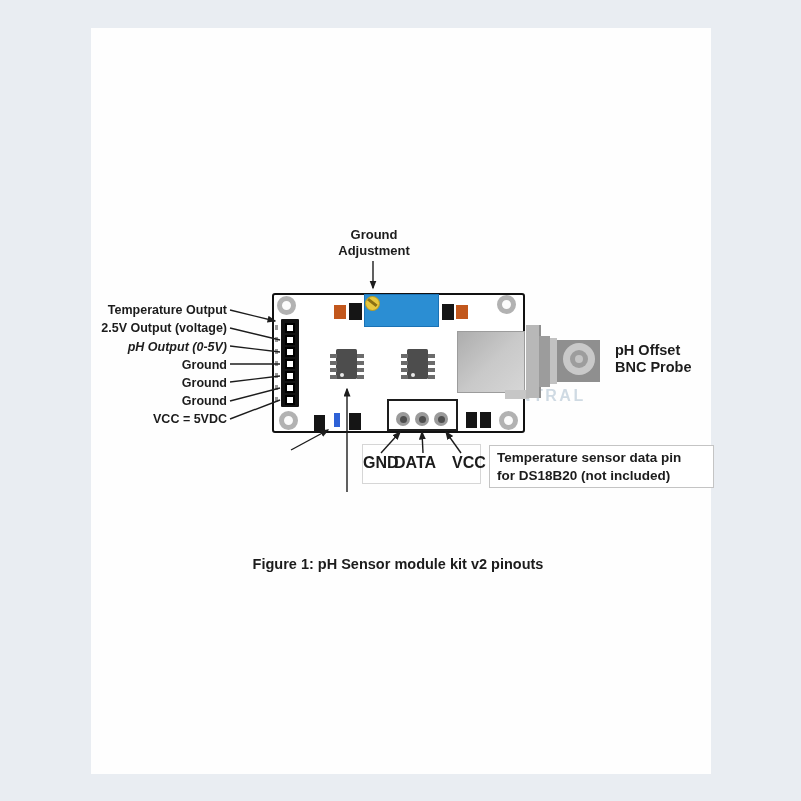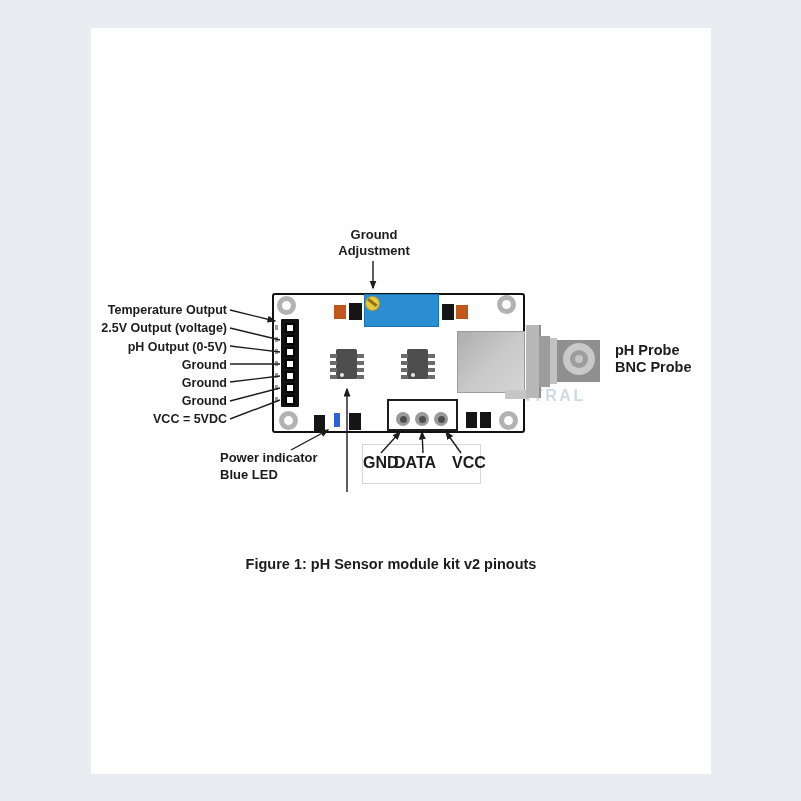--- a/index.html
+++ b/index.html
@@ -47,21 +47,21 @@
                 font-weight:bold;line-height:15.5px;}
   .pin-label{position:absolute;left:87px;width:140px;text-align:right;font-weight:bold;
              font-size:12.5px;line-height:14px;white-space:nowrap;}
   #bnc-label{left:615px;top:342px;font-size:14.5px;font-weight:bold;line-height:16.5px;}
   #power-label{left:220px;top:449px;font-size:13px;font-weight:bold;line-height:17px;}
   #lm285-label{left:310px;top:495px;font-size:13px;font-weight:bold;line-height:17.5px;}
   .bpin-label{position:absolute;top:454px;font-size:16px;font-weight:bold;}
   #gnd-box{left:362px;top:444px;width:117px;height:38px;background:#fff;border:1.5px solid #d6d6d6;}
   #note-box{left:489px;top:445px;width:216px;height:38px;background:#fff;border:1.5px solid #c4c4c4;
             font-size:13.5px;font-weight:bold;line-height:18px;padding-left:7px;padding-top:3px;}
-  #caption{left:91px;top:556px;width:600px;text-align:center;font-size:14.5px;font-weight:bold;}
+  #caption{left:98px;top:556px;width:600px;text-align:center;font-size:14.5px;font-weight:bold;}
   #ann-svg{left:0;top:0;pointer-events:none;}
 </style>
 </head>
 <body>
 
 <div id="stage">
   <div class="abs" id="content-area"></div>
 
   <div class="abs" id="watermark">MECHATRONIKA CENTRAL</div>
 
@@ -142,42 +142,42 @@
   <div class="th-pin-in" style="left:418.5px;"></div>
   <div class="th-pin-in" style="left:437.5px;"></div>
 
   <div class="abs" id="offset-label">
     <div>Ground</div>
     <div>Adjustment</div>
   </div>
 
   <div class="pin-label" style="top:303px;">Temperature Output</div>
   <div class="pin-label" style="top:321px;">2.5V Output (voltage)</div>
-  <div class="pin-label" style="top:340px;">pH Output (0-5V)</div>
+  <div class="pin-label" style="top:340px;font-style:italic;">pH Output (0-5V)</div>
   <div class="pin-label" style="top:358px;">Ground</div>
   <div class="pin-label" style="top:376px;">Ground</div>
   <div class="pin-label" style="top:394px;">Ground</div>
   <div class="pin-label" style="top:412px;">VCC = 5VDC</div>
 
   <div class="abs" id="bnc-label">
-    <div>pH Probe</div>
+    <div>pH Offset</div>
     <div>BNC Probe</div>
   </div>
 
-  <div class="abs" id="power-label">
-    <div>Power indicator</div>
-    <div>Blue LED</div>
-  </div>
 
 
   <div class="abs" id="gnd-box"></div>
   <div class="bpin-label" style="left:363px;">GND</div>
   <div class="bpin-label" style="left:394px;">DATA</div>
   <div class="bpin-label" style="left:452px;">VCC</div>
 
+  <div class="abs" id="note-box">
+    <div>Temperature sensor data pin</div>
+    <div>for DS18B20 (not included)</div>
+  </div>
 
   <div class="abs" id="caption">Figure 1: pH Sensor module kit v2 pinouts</div>
 
   <svg class="abs" id="ann-svg" width="801" height="801" viewBox="0 0 801 801">
     <defs>
       <marker id="ah" markerWidth="9" markerHeight="8" refX="7.5" refY="3.5" orient="auto" markerUnits="userSpaceOnUse">
         <path d="M0,0 L9,3.5 L0,7 z" fill="#1c1c1c"></path>
       </marker>
     </defs>
     <g stroke="#1c1c1c" stroke-width="1.4" fill="none">

